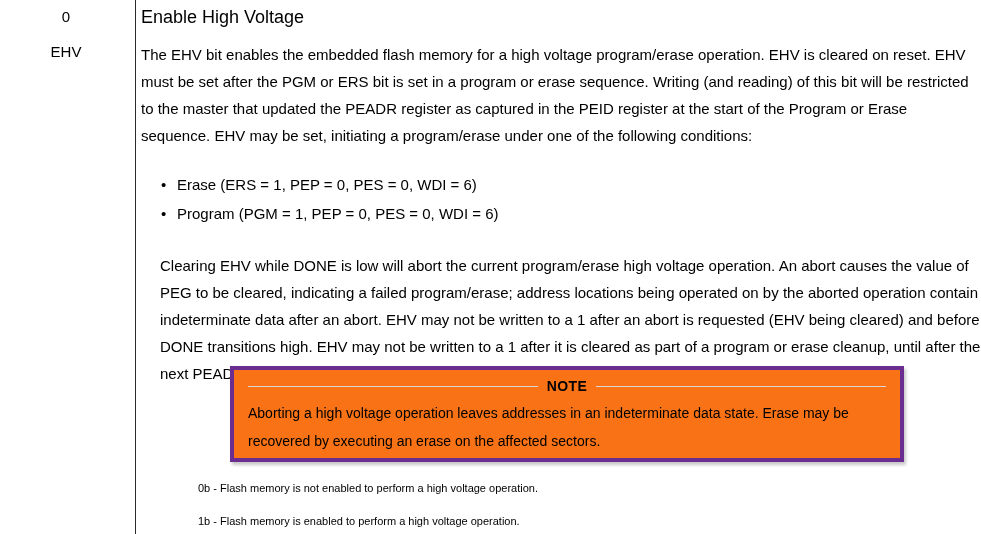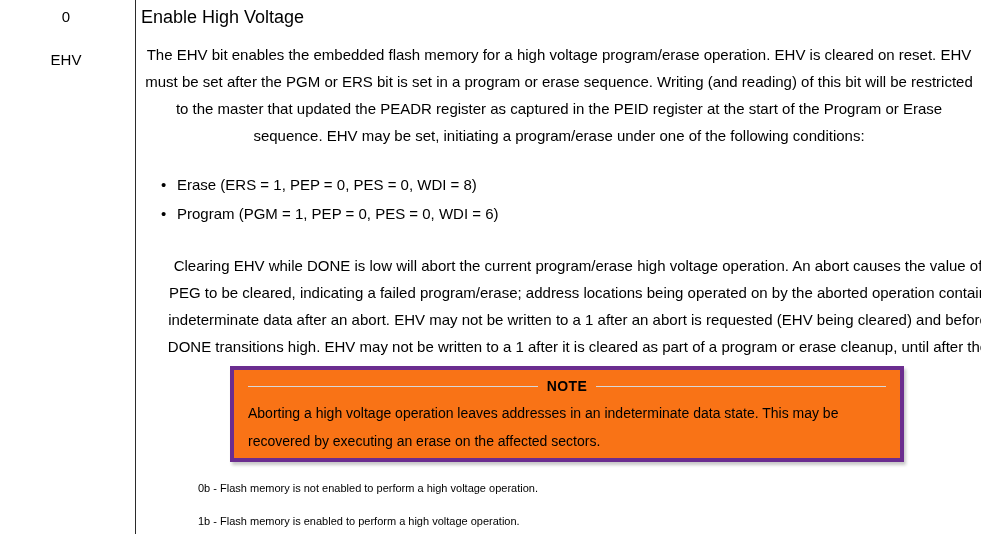--- a/index.html
+++ b/index.html
@@ -43,21 +43,21 @@
     position: absolute;
     top: 7px;
     left: 0;
     width: 132px;
     text-align: center;
     font-size: 15px;
     line-height: 20px;
   }
   .bit-name {
     position: absolute;
-    top: 50px;
+    top: 42px;
     left: 0;
     width: 132px;
     text-align: center;
     font-size: 15px;
     line-height: 20px;
   }
 
   
   .content-col {
     position: absolute;
@@ -75,21 +75,21 @@
     font-size: 18px;
     line-height: 20px;
   }
 
   .para {
     position: absolute;
     left: 0;
     width: 836px;
     font-size: 15px;
     line-height: 27px;
-    text-align: center;
+    text-align: left;
   }
   .para-1 { top: 41px; }
   .para-2 { top: 252px; margin-left: 19px; }
 
   .bullets {
     position: absolute;
     left: 0;
     top: 170px;
     width: 836px;
   }
@@ -175,37 +175,37 @@
 
   <div class="content-col">
 
     <div class="field-title">Enable High Voltage</div>
 
     <div class="para para-1">The EHV bit enables the embedded flash memory for a high voltage program/erase operation. EHV is cleared on reset. EHV must be set after the PGM or ERS bit is set in a program or erase sequence. Writing (and reading) of this bit will be restricted to the master that updated the PEADR register as captured in the PEID register at the start of the Program or Erase sequence. EHV may be set, initiating a program/erase under one of the following conditions:</div>
 
     <div class="bullets">
       <div class="bullet-row">
         <span class="bullet-dot">•</span>
-        <span>Erase (ERS = 1, PEP = 0, PES = 0, WDI = 8)</span>
+        <span>Erase (ERS = 1, PEP = 0, PES = 0, WDI = 6)</span>
       </div>
       <div class="bullet-row">
         <span class="bullet-dot">•</span>
         <span>Program (PGM = 1, PEP = 0, PES = 0, WDI = 6)</span>
       </div>
     </div>
 
     <div class="para para-2">Clearing EHV while DONE is low will abort the current program/erase high voltage operation. An abort causes the value of PEG to be cleared, indicating a failed program/erase; address locations being operated on by the aborted operation contain indeterminate data after an abort. EHV may not be written to a 1 after an abort is requested (EHV being cleared) and before DONE transitions high. EHV may not be written to a 1 after it is cleared as part of a program or erase cleanup, until after the next PEADR write.</div>
 
     <div class="note-box">
       <div class="note-head">
         <span class="note-rule"></span>
         <span class="note-title">NOTE</span>
         <span class="note-rule"></span>
       </div>
-      <div class="note-body">Aborting a high voltage operation leaves addresses in an indeterminate data state. This may be recovered by executing an erase on the affected sectors.</div>
+      <div class="note-body">Aborting a high voltage operation leaves addresses in an indeterminate data state. Erase may be recovered by executing an erase on the affected sectors.</div>
     </div>
 
     <div class="values">
       <div class="value-row">0b - Flash memory is not enabled to perform a high voltage operation.</div>
       <div class="value-row">1b - Flash memory is enabled to perform a high voltage operation.</div>
     </div>
 
   </div>
 </div>
 

